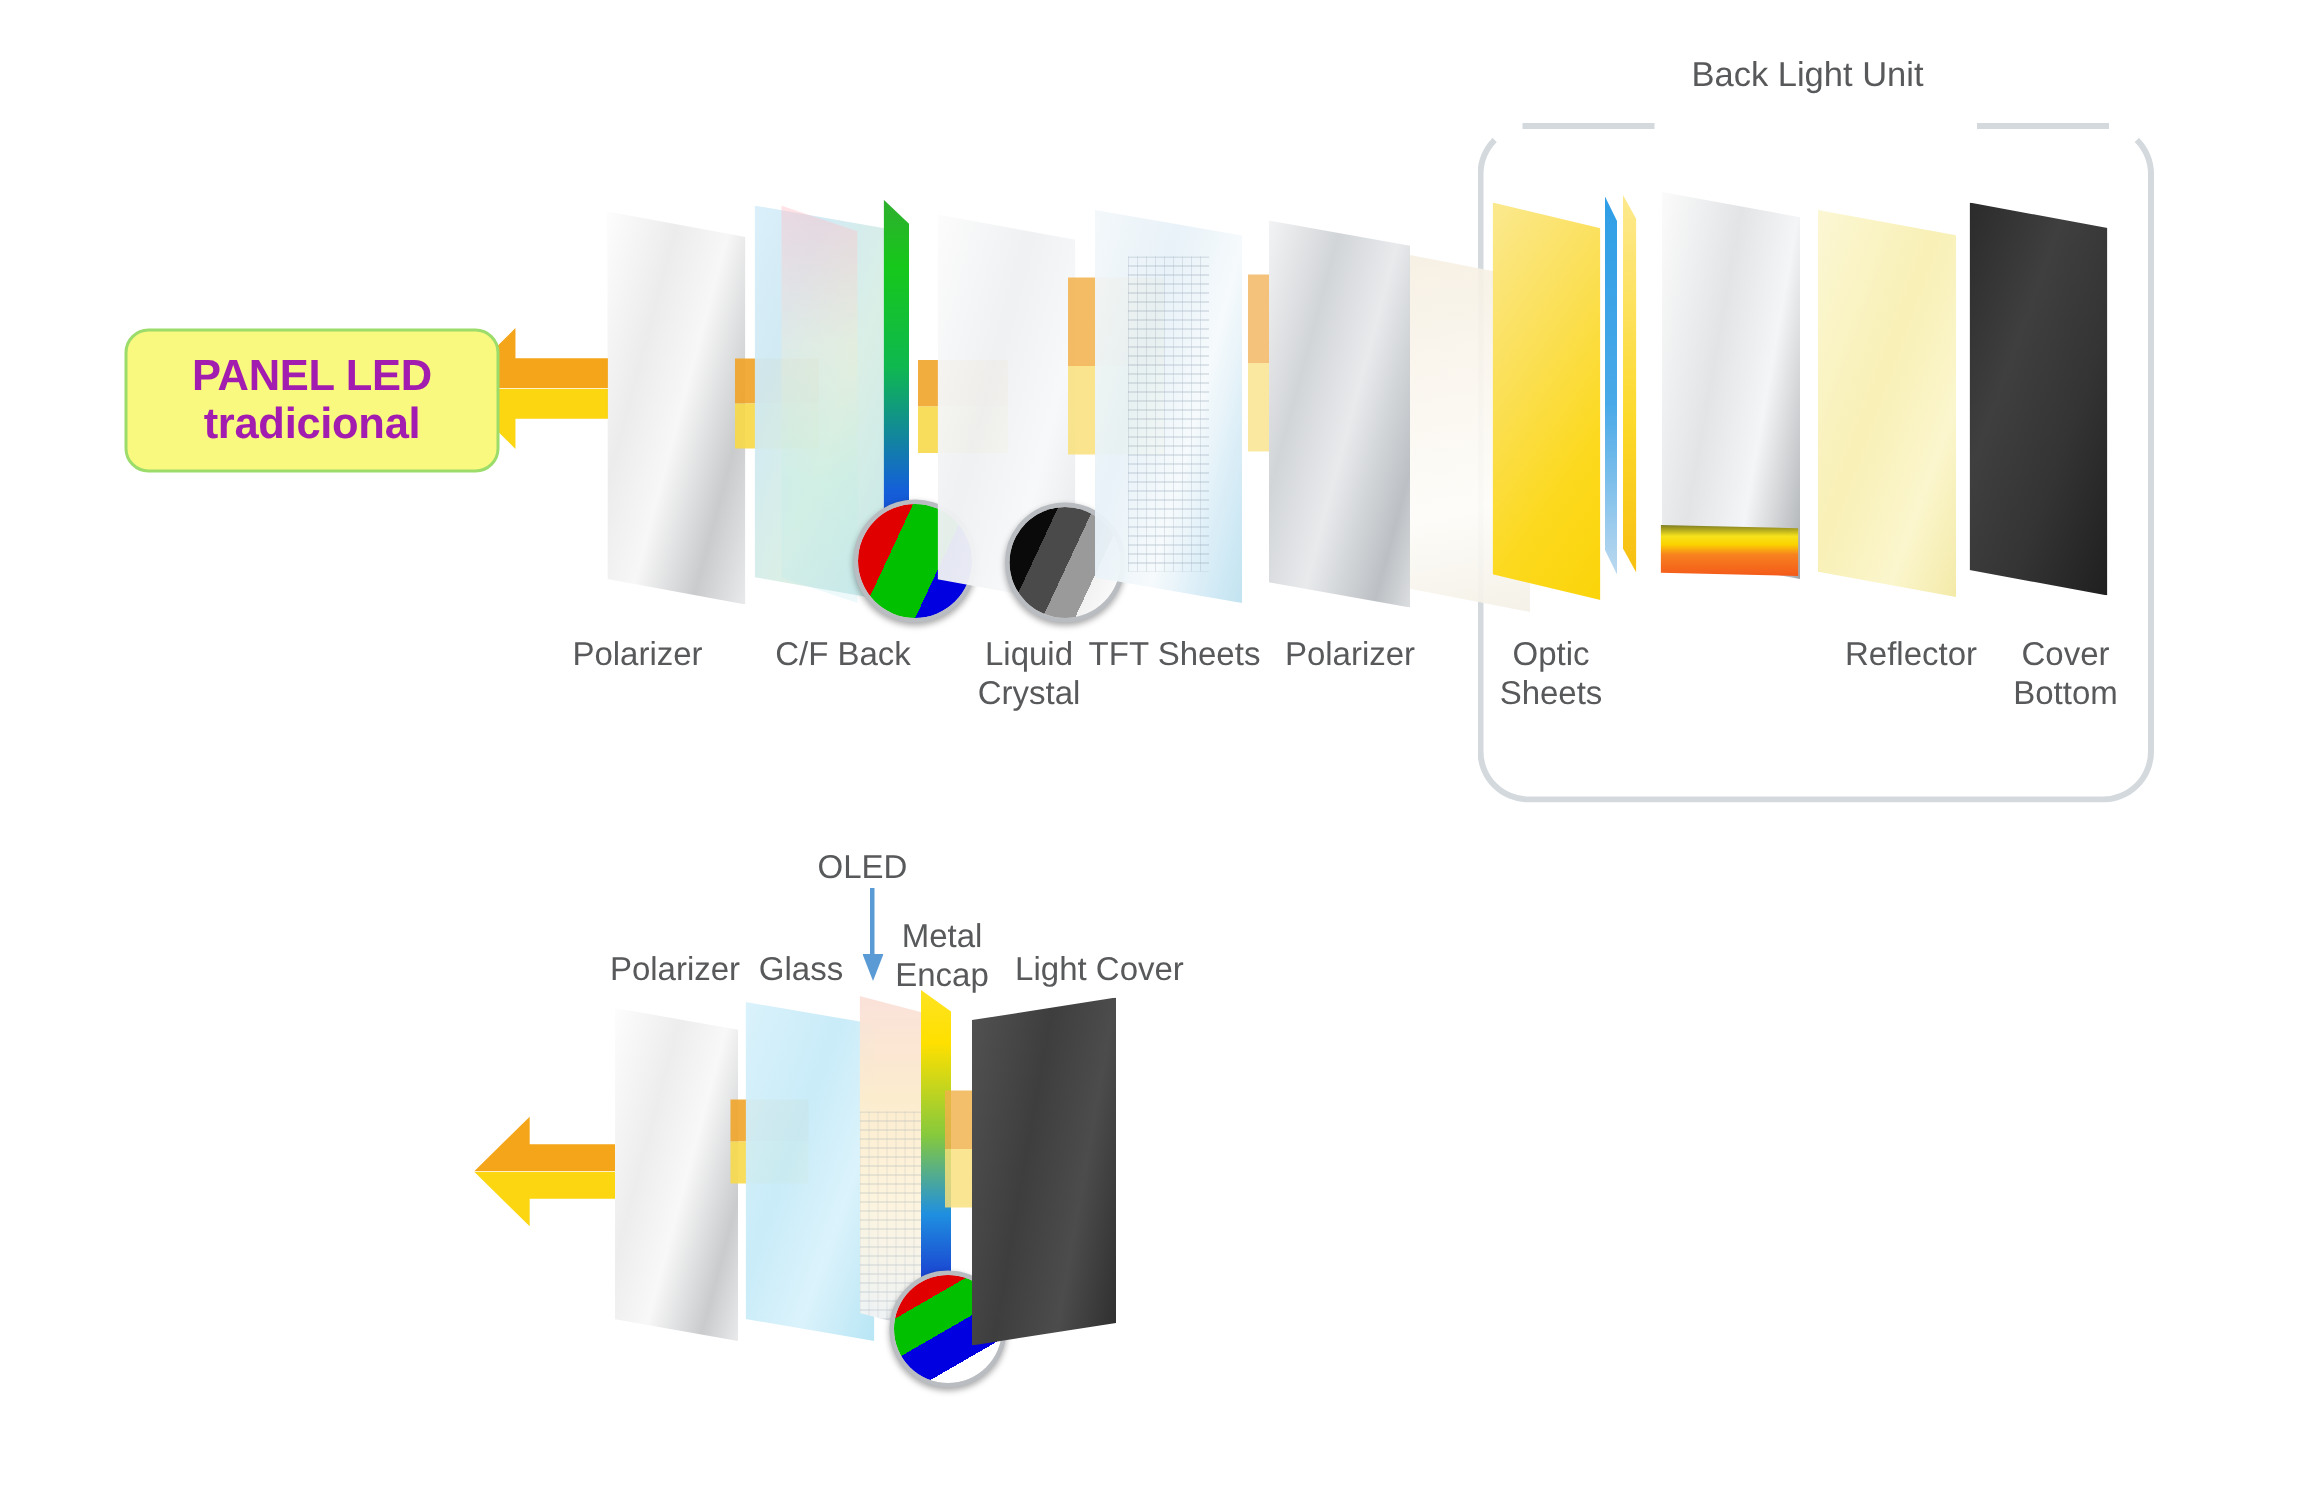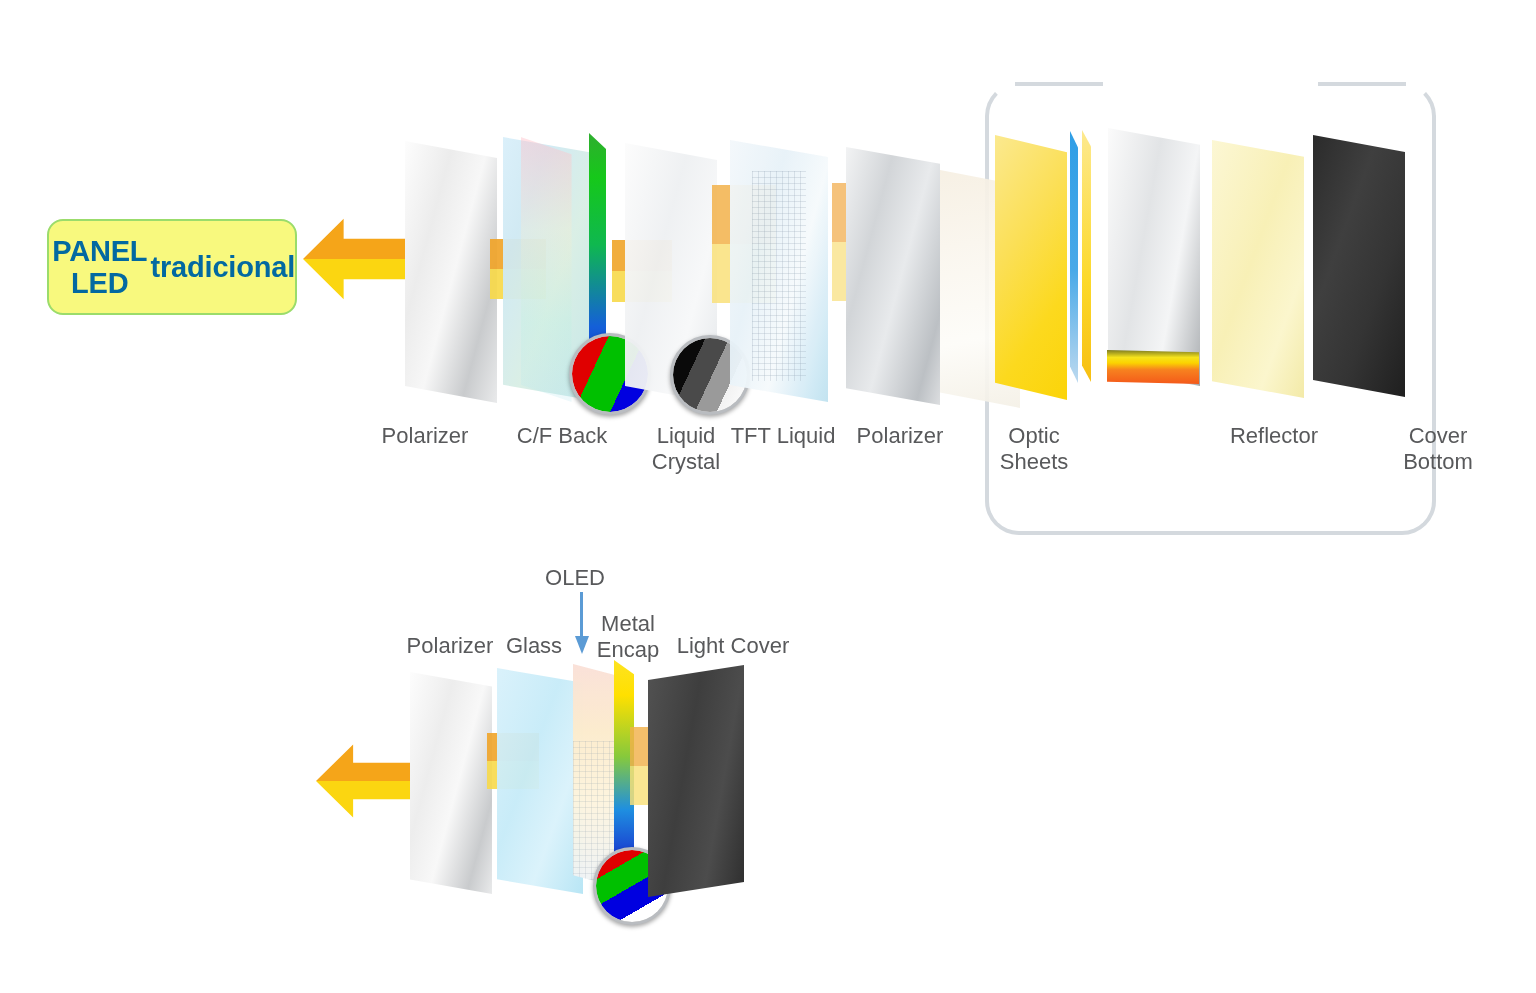--- a/index.html
+++ b/index.html
@@ -9,26 +9,27 @@
     background:#ffffff;
   }
   .stage{position:absolute;left:0;top:0;width:1536px;height:993px;}
 
   
   .badge{
     position:absolute;
     background:#f8f97e;
     border:2px solid #9bdc6b;
     border-radius:16px;
-    color:#0369a1;
+    color:#a21caf;
     font-weight:bold;
     text-align:center;
-    display:flex;flex-direction:row;align-items:center;justify-content:center;
+    display:flex;flex-direction:column;align-items:center;justify-content:center;
     line-height:1.12;
     letter-spacing:-0.2px;
+    margin-left:36px;
   }
   #badge-led{left:47px;top:219px;width:246px;height:92px;font-size:29px;}
   #badge-oled{left:49px;top:748px;width:246px;height:73px;font-size:29px;}
 
   
   .bigarrow{position:absolute;}
   .bigarrow .top,.bigarrow .bot{position:absolute;left:0;width:100%;height:50%;}
   .bigarrow .top{top:0;background:#f5a519;
      clip-path:polygon(0% 100%, 32% 24%, 32% 62%, 100% 62%, 100% 100%);}
   .bigarrow .bot{top:50%;background:#fbd611;
@@ -88,20 +89,21 @@
   #oled-pointer{position:absolute;left:574px;top:592px;width:16px;height:62px;}
   #oled-pointer .shaft{position:absolute;left:6px;top:0;width:3px;height:48px;background:#5b9bd5;}
   #oled-pointer .head{position:absolute;left:1px;top:44px;width:14px;height:18px;background:#5b9bd5;
      clip-path:polygon(50% 100%, 0% 0%, 100% 0%);}
 </style>
 </head>
 <body>
 
 <div class="stage">
 
+  <div class="lbl title" style="left:1080px;top:36px;width:250px;">Back Light Unit</div>
   <div id="blu-bracket">
     <div class="stubL"></div>
       <div class="stubR"></div>
   </div>
 
   <div class="bigarrow" id="arrow-led">
     <div class="top"></div>
       <div class="bot"></div>
   </div>
 
@@ -195,26 +197,26 @@
   </div>
 
   <div class="panel" style="left:1313px;top:135px;width:92px;height:262px;">
     <div class="face" style="background:linear-gradient(110deg,#2b2b2b 0%,#3f3f3f 35%,#343434 65%,#1f1f1f 100%);"></div>
   </div>
 
   <div class="lbl" style="left:365px;top:423px;width:120px;">Polarizer</div>
   <div class="lbl" style="left:498px;top:423px;width:128px;">C/F Back</div>
   <div class="lbl" style="left:632px;top:423px;width:108px;">Liquid
 Crystal</div>
-  <div class="lbl" style="left:722px;top:423px;width:122px;">TFT Liquid</div>
+  <div class="lbl" style="left:722px;top:423px;width:122px;">TFT Sheets</div>
   <div class="lbl" style="left:840px;top:423px;width:120px;">Polarizer</div>
   <div class="lbl" style="left:980px;top:423px;width:108px;">Optic
 Sheets</div>
   <div class="lbl" style="left:1214px;top:423px;width:120px;">Reflector</div>
-  <div class="lbl" style="left:1386px;top:423px;width:104px;">Cover
+  <div class="lbl" style="left:1325px;top:423px;width:104px;">Cover
 Bottom</div>
 
   <div class="lbl" style="left:520px;top:565px;width:110px;">OLED</div>
   <div id="oled-pointer">
     <div class="shaft"></div>
       <div class="head"></div>
   </div>
 
   <div class="bigarrow" id="arrow-oled">
     <div class="top"></div>

